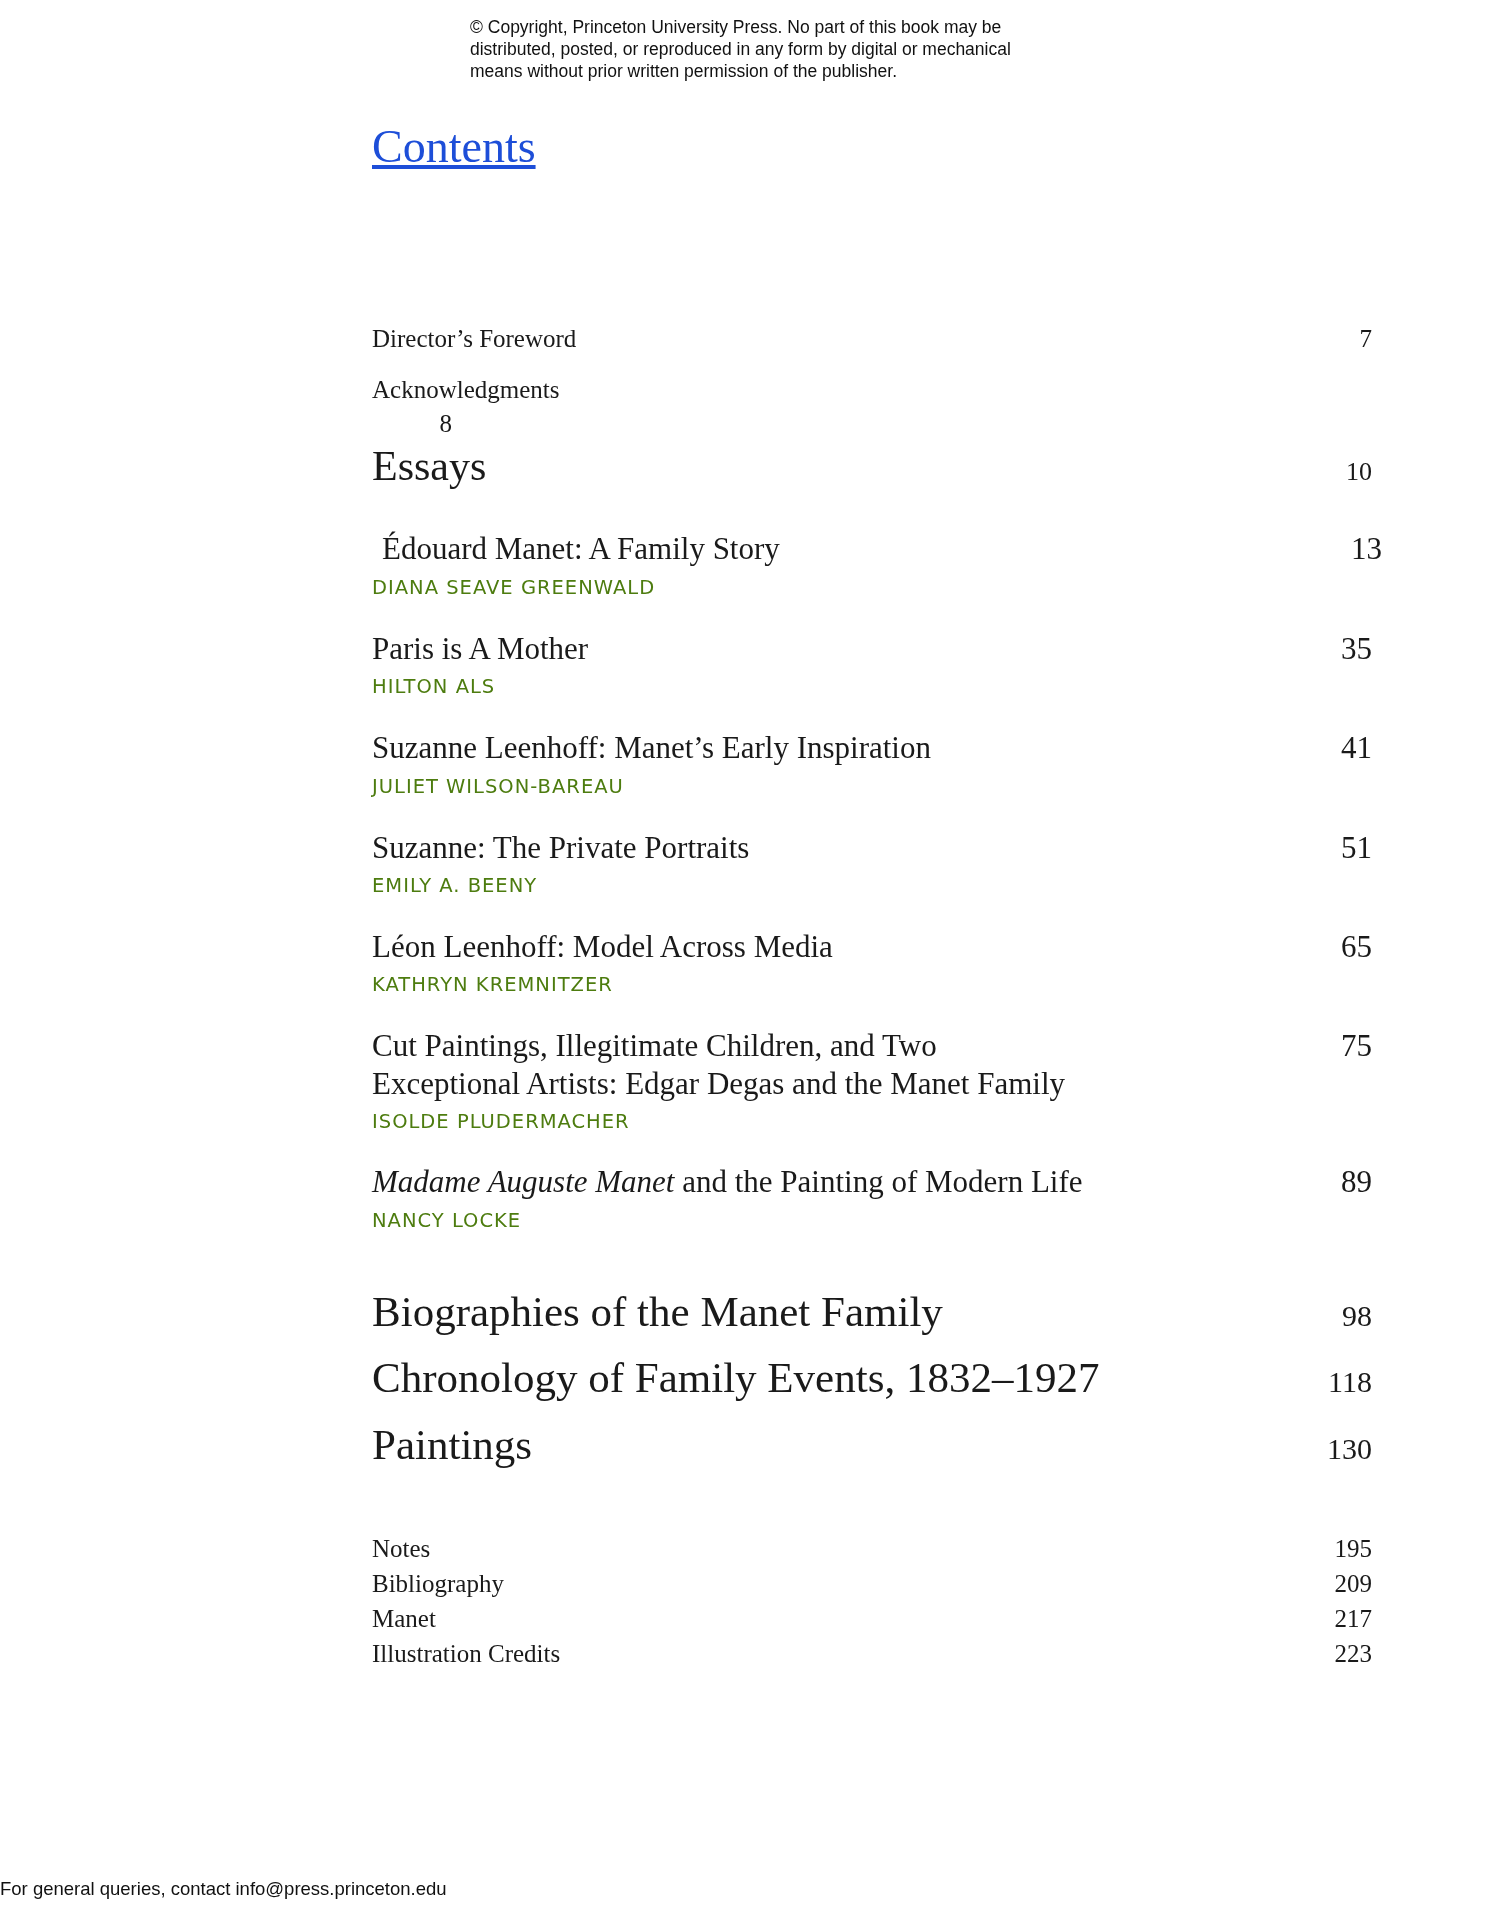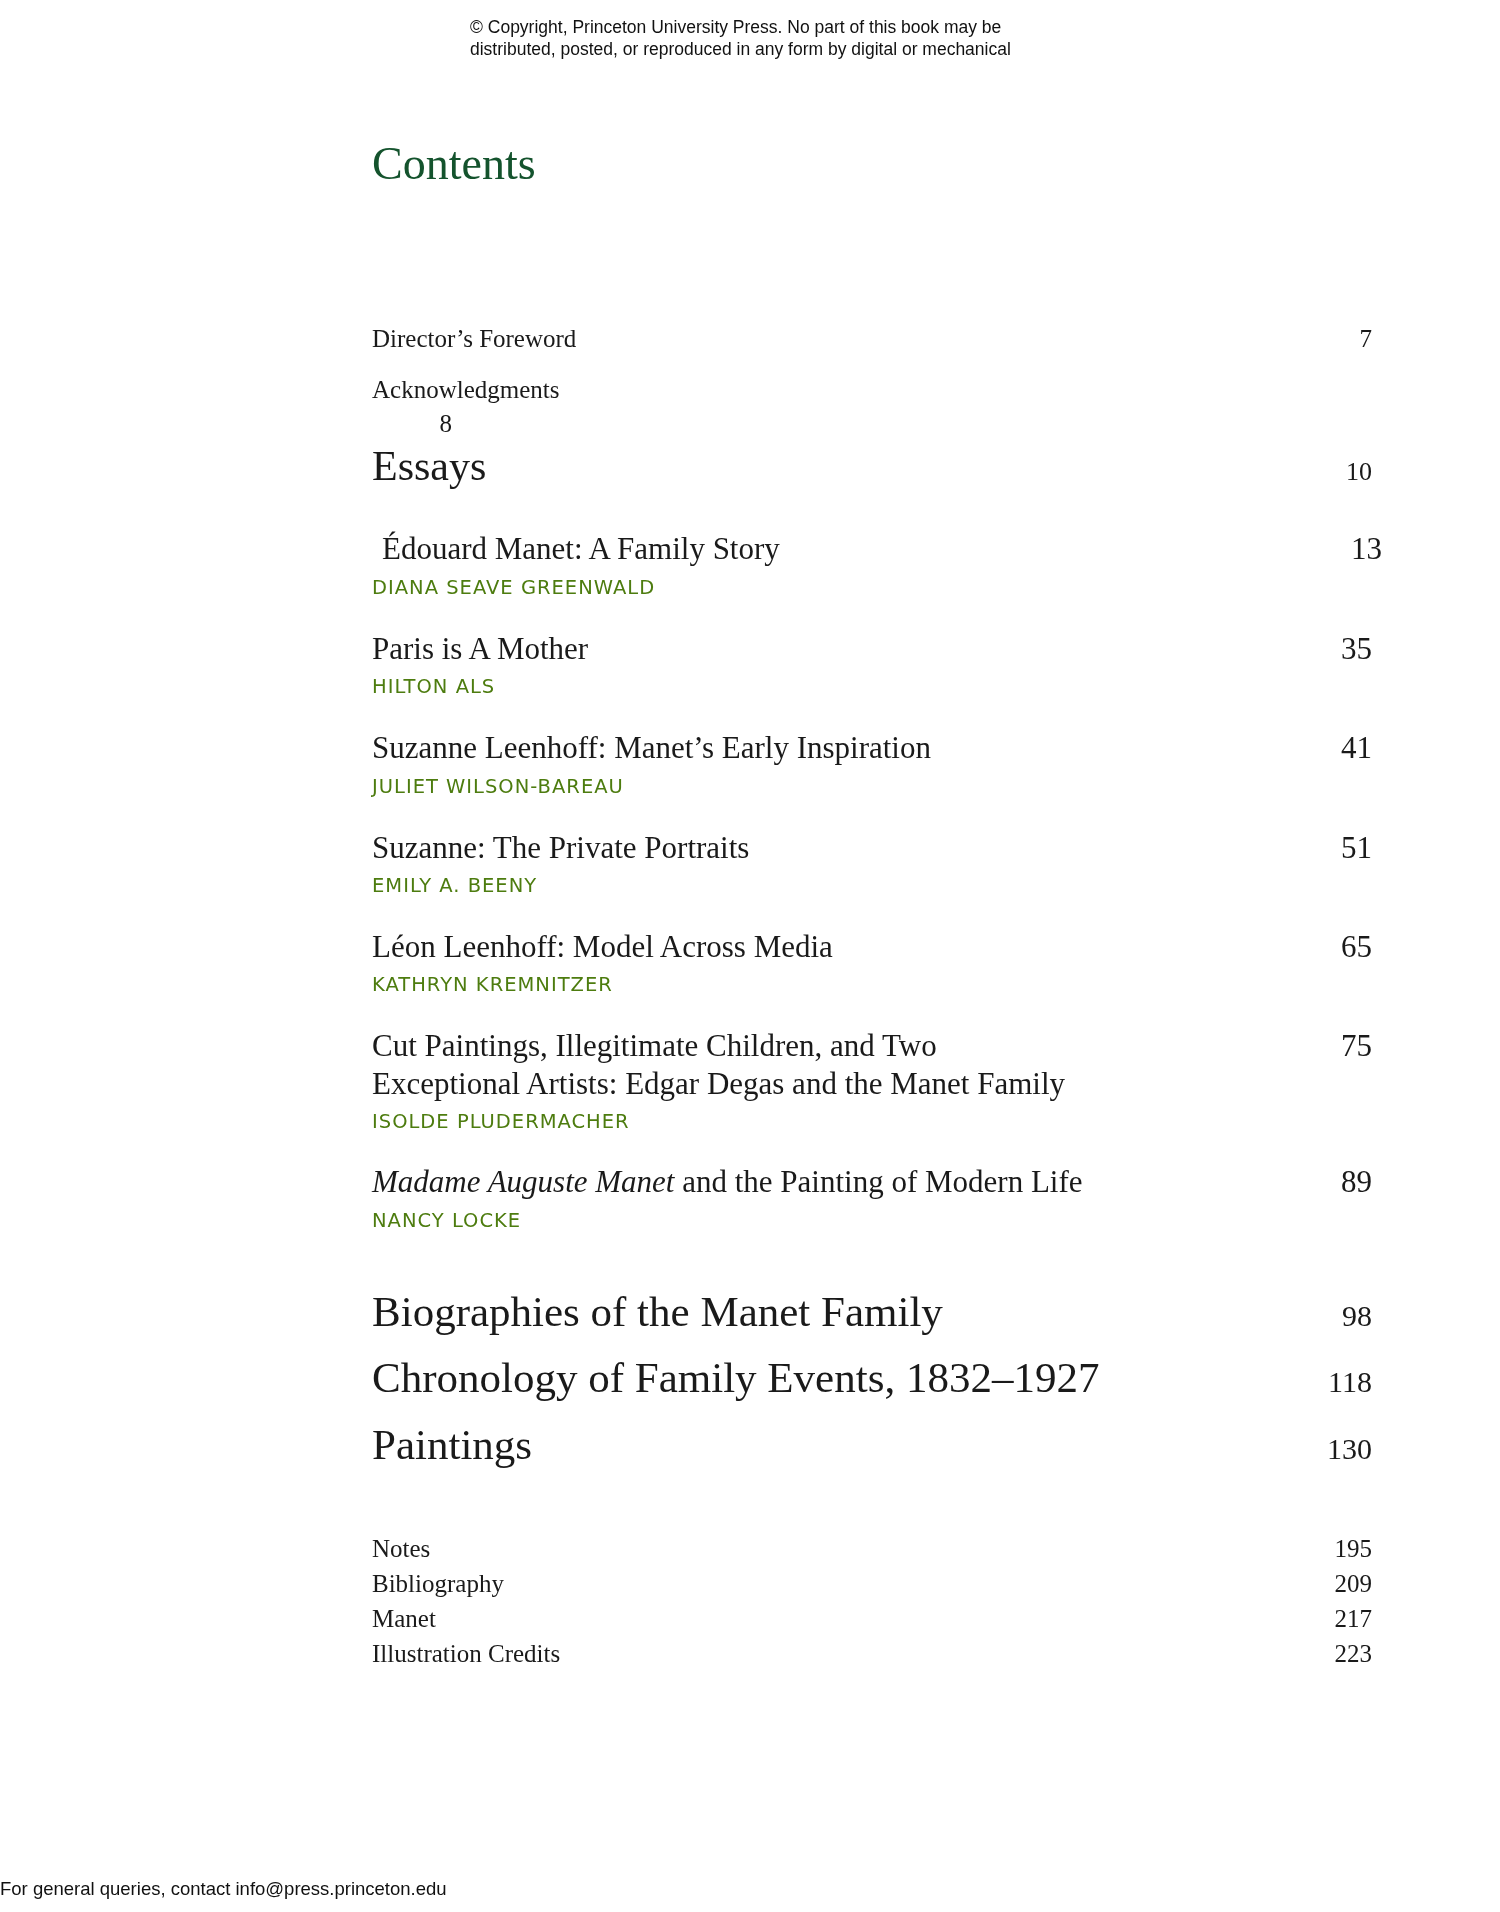--- a/index.html
+++ b/index.html
@@ -2,41 +2,42 @@
 <html><head>
   <meta charset="utf-8">
   <style>
     html, body { margin: 0; padding: 0; background: #ffffff; }
     body { width: 1500px; height: 1912px; position: relative; overflow: hidden; color: #1a1a1a; }
     .copyright {
       position: absolute; left: 470px; top: 16px; width: 620px;
       font-family: "Liberation Sans", sans-serif; font-size: 17.5px; line-height: 22px; color: #111;
     }
     .serif { font-family: "Liberation Serif", "DejaVu Serif", serif; }
-    .toc-title { position: absolute; left: 372px; top: 137px; font-size: 46px; font-weight: normal; margin: 0; color: #14532d; }
+    .toc-title { position: absolute; left: 372px; top: 120px; font-size: 46px; font-weight: normal; margin: 0; color: #1d4ed8; text-decoration: underline; }
     .row { position: absolute; left: 372px; width: 1000px; display: flex; justify-content: space-between; align-items: baseline; }
     .row .label { flex: 1; }
     .row .page { text-align: right; min-width: 80px; }
     .small { font-size: 25px; line-height: 34px; }
     .section { font-size: 42px; }
     .essay-title { font-size: 31px; line-height: 38px; }
     .author { position: absolute; left: 372px; font-family: "DejaVu Sans", sans-serif; font-size: 19.5px; letter-spacing: 1px; color: #4d7c0f; }
     .big { font-size: 43px; }
     .footer {
       position: absolute; left: 0; width: 1500px; top: 1878px; text-align: left;
       font-family: "Liberation Sans", sans-serif; font-size: 18.5px; color: #111;
     }
     .ital { font-style: italic; }
   </style>
 </head>
 <body>
 
 <div class="copyright">
   <div>© Copyright, Princeton University Press. No part of this book may be</div>
   <div>distributed, posted, or reproduced in any form by digital or mechanical</div>
+  <div>means without prior written permission of the publisher.</div>
 </div>
 
 <h1 class="toc-title serif">Contents</h1>
 
 <div class="row serif small" style="top:322px;">
   <span class="label">Director’s Foreword</span>
   <span class="page">7</span>
 </div>
 <div class="row serif small" style="top:373px;flex-direction:column;">
   <span class="label">Acknowledgments</span>

